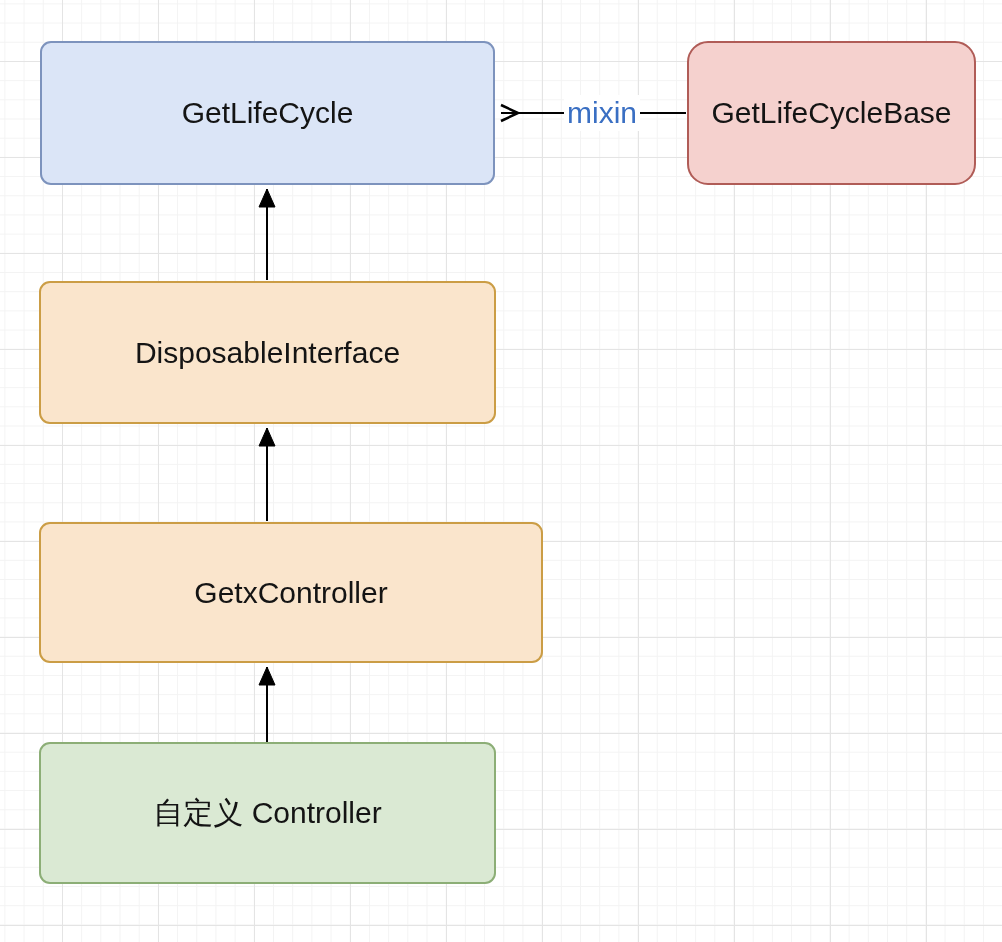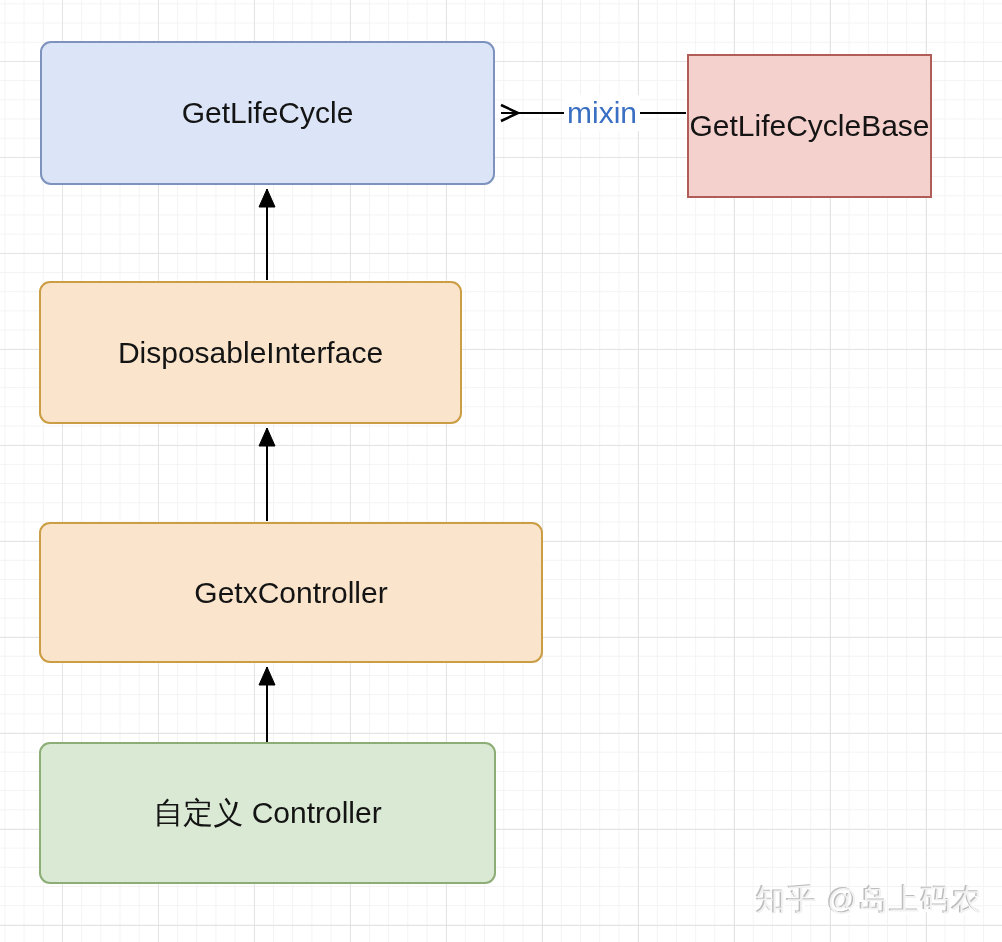--- a/index.html
+++ b/index.html
@@ -34,22 +34,22 @@
     text-align: center;
     white-space: nowrap;
   }
   .node.rounded { border-radius: 11px; }
   .node.blue   { background: var(--blue-fill,  #dbe5f7); border-color: var(--blue-border,  #7d93bd); }
   .node.red    { background: var(--red-fill,   #f5d1ce); border-color: var(--red-border,   #b05c57); }
   .node.orange { background: var(--orange-fill,#fae5cc); border-color: var(--orange-border,#cb9d45); }
   .node.green  { background: var(--green-fill, #dae9d3); border-color: var(--green-border, #8cae76); }
 
   #node-getlifecycle       { left: 40px;  top: 41px;  width: 455px; height: 144px; }
-  #node-getlifecyclebase   { left: 687px; top: 54px;  width: 245px; height: 144px; }
-  #node-disposable         { left: 39px;  top: 281px; width: 423px; height: 143px; }
+  #node-getlifecyclebase   { left: 687px; top: 41px;  width: 289px; height: 144px; border-radius: 21px; }
+  #node-disposable         { left: 39px;  top: 281px; width: 457px; height: 143px; }
   #node-getxcontroller     { left: 39px;  top: 522px; width: 504px; height: 141px; }
   #node-custom-controller  { left: 39px;  top: 742px; width: 457px; height: 142px; }
 
   .edges {
     position: absolute;
     left: 0; top: 0;
     width: 1002px;
     height: 942px;
     pointer-events: none;
   }
@@ -111,15 +111,14 @@
   <div class="node rounded orange" id="node-getxcontroller">
     <span>GetxController</span>
   </div>
 
   <div class="node rounded green" id="node-custom-controller">
     <span>自定义 Controller</span>
   </div>
 
   <div class="edge-label">mixin</div>
 
-  <div class="watermark">知乎 @岛上码农</div>
 
 </div>
 
 </body></html>

